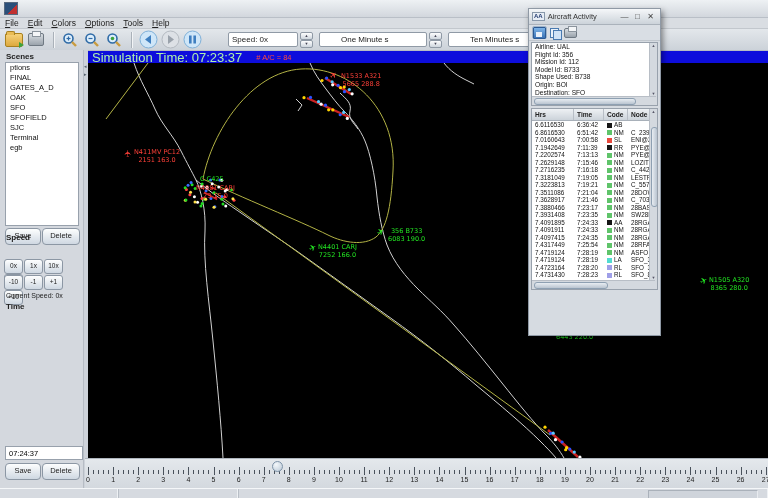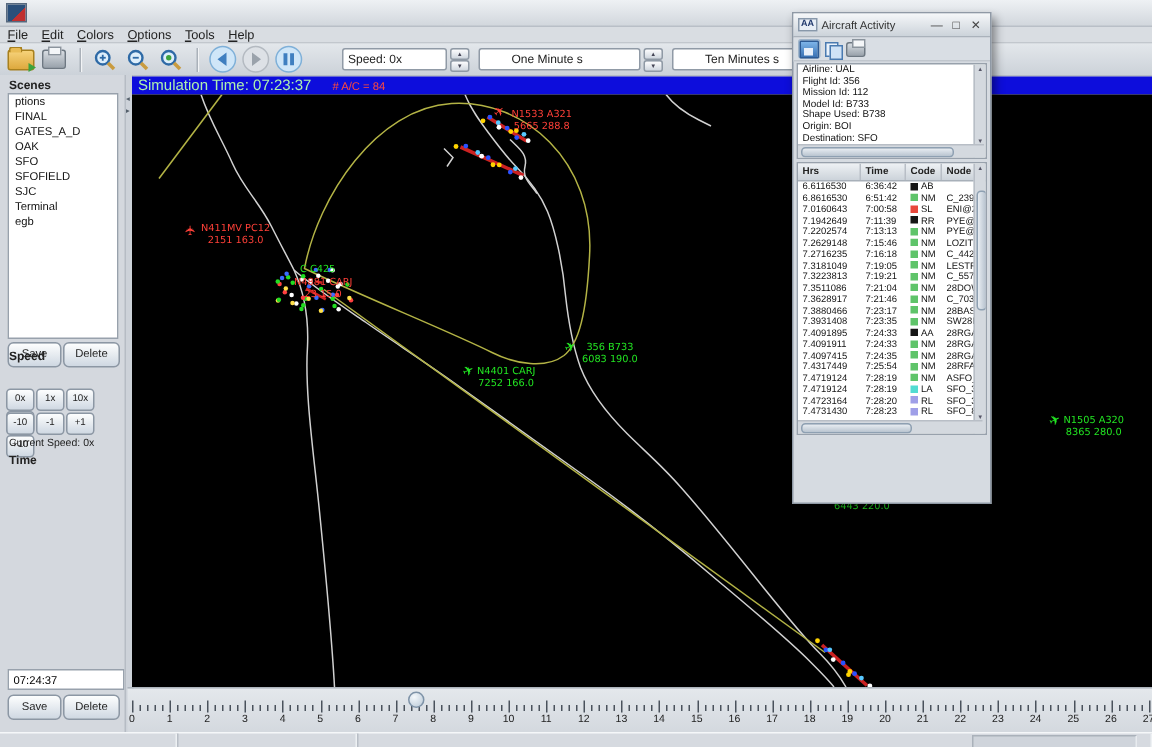--- a/index.html
+++ b/index.html
@@ -28,21 +28,21 @@
   .side-btn{position:absolute;height:15px;background:linear-gradient(#fdfefe,#cfd8e2);border:1px solid #8c97a4;border-radius:4px;font-size:7.5px;line-height:13px;text-align:center;color:#222;}
   .spd-btn{display:inline-block;width:17px;height:13px;background:linear-gradient(#fdfefe,#cfd8e2);border:1px solid #8c97a4;border-radius:3px;font-size:6.5px;line-height:12px;text-align:center;margin-right:1px;color:#222;}
   .current-speed{position:absolute;left:6px;font-size:7px;color:#222;}
   .time-input{position:absolute;left:5px;width:70px;height:12px;border:1px solid #98a1ac;background:#fff;font-size:7.5px;font-family:"Liberation Sans",sans-serif;padding:0 3px;}
   .divider{position:absolute;left:84px;top:50px;width:4px;height:438px;background:#cdd2d9;border-right:1px solid #b0b6be;}
   .divider .arr{position:absolute;left:0;font-size:5px;color:#55606c;line-height:5px;}
 
   
   .map-col{position:absolute;left:88px;top:51px;width:680px;height:407px;}
   .simbar{width:680px;height:12px;background:#0d0ddc;display:flex;align-items:center;padding-left:4px;box-sizing:border-box;}
-  .simbar .t{color:#aef0ae;font-size:10px;margin-right:14px;}
+  .simbar .t{color:#aef0ae;font-size:13px;margin-right:14px;}
   .simbar .c{color:#ff4b3c;font-size:7.5px;}
   .map{position:relative;width:680px;height:395px;background:#000;overflow:hidden;}
   .map svg{position:absolute;left:0;top:0;}
   .map-label{position:absolute;font-size:6.5px;line-height:8px;text-align:center;white-space:pre;font-family:"DejaVu Sans",sans-serif;}
   .map-plane{position:absolute;font-size:9px;line-height:9px;font-family:"DejaVu Sans",sans-serif;}
 
   
   .ruler{position:absolute;left:85px;top:458px;width:683px;height:30px;background:linear-gradient(#e4e8ec,#d3d8de);border-top:1px solid #aeb5bd;}
   .tick{position:absolute;width:1px;background:#4a525c;}
   .ruler-num{position:absolute;top:17px;font-size:7px;color:#222;transform:translateX(-50%);}

